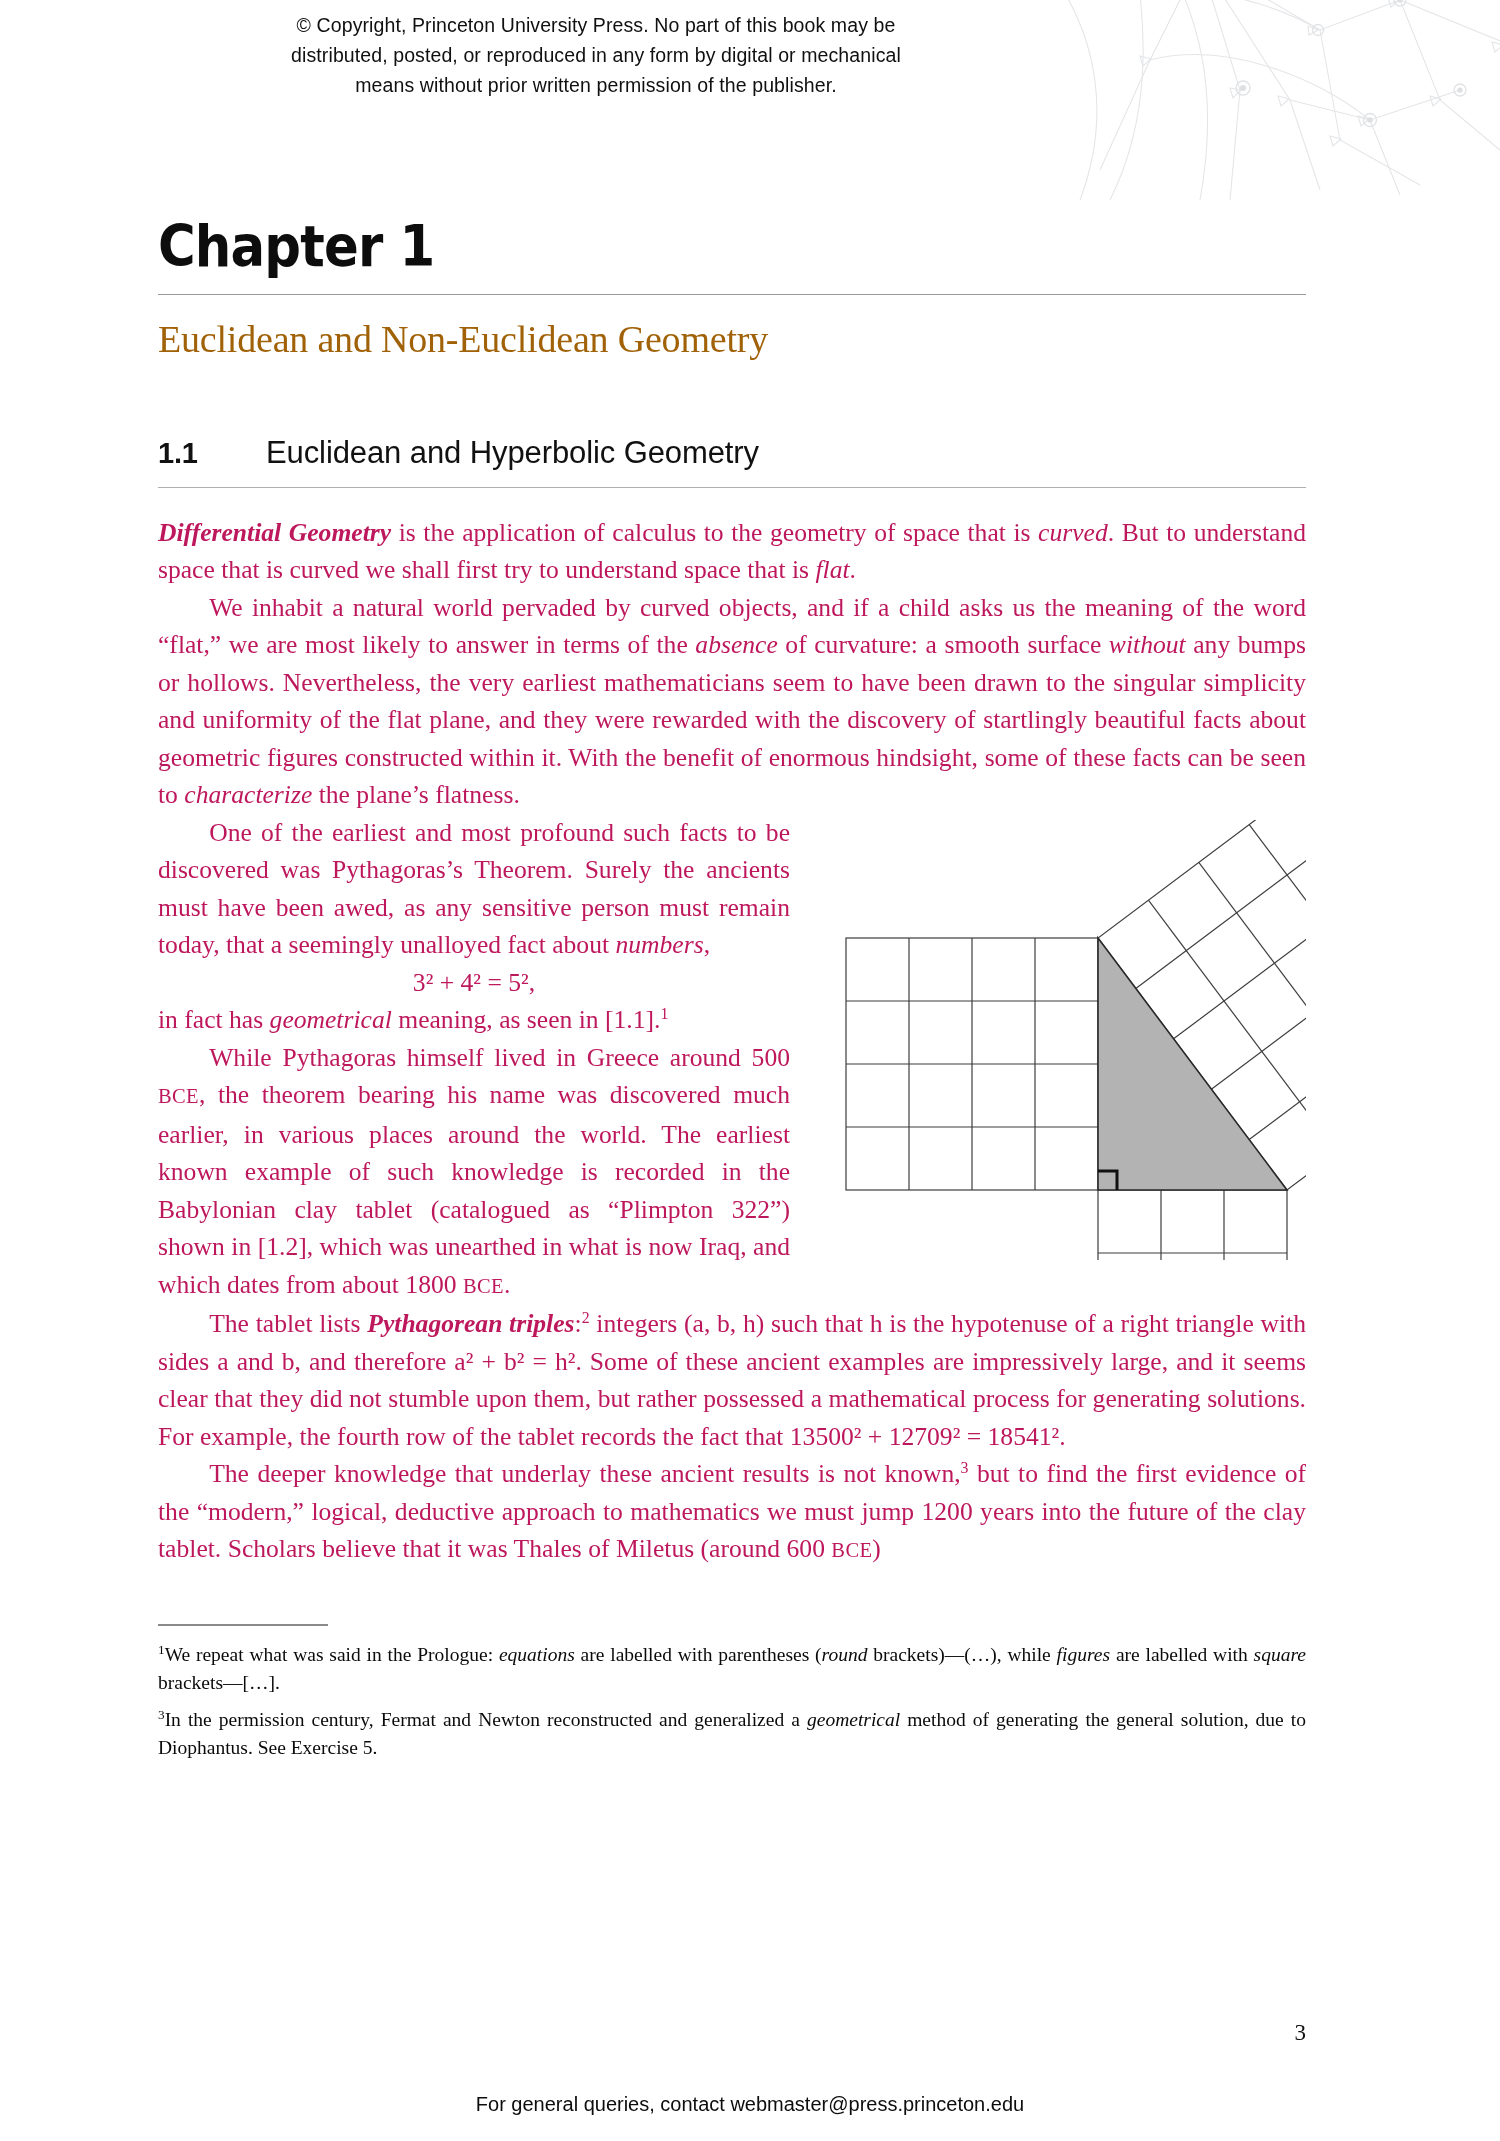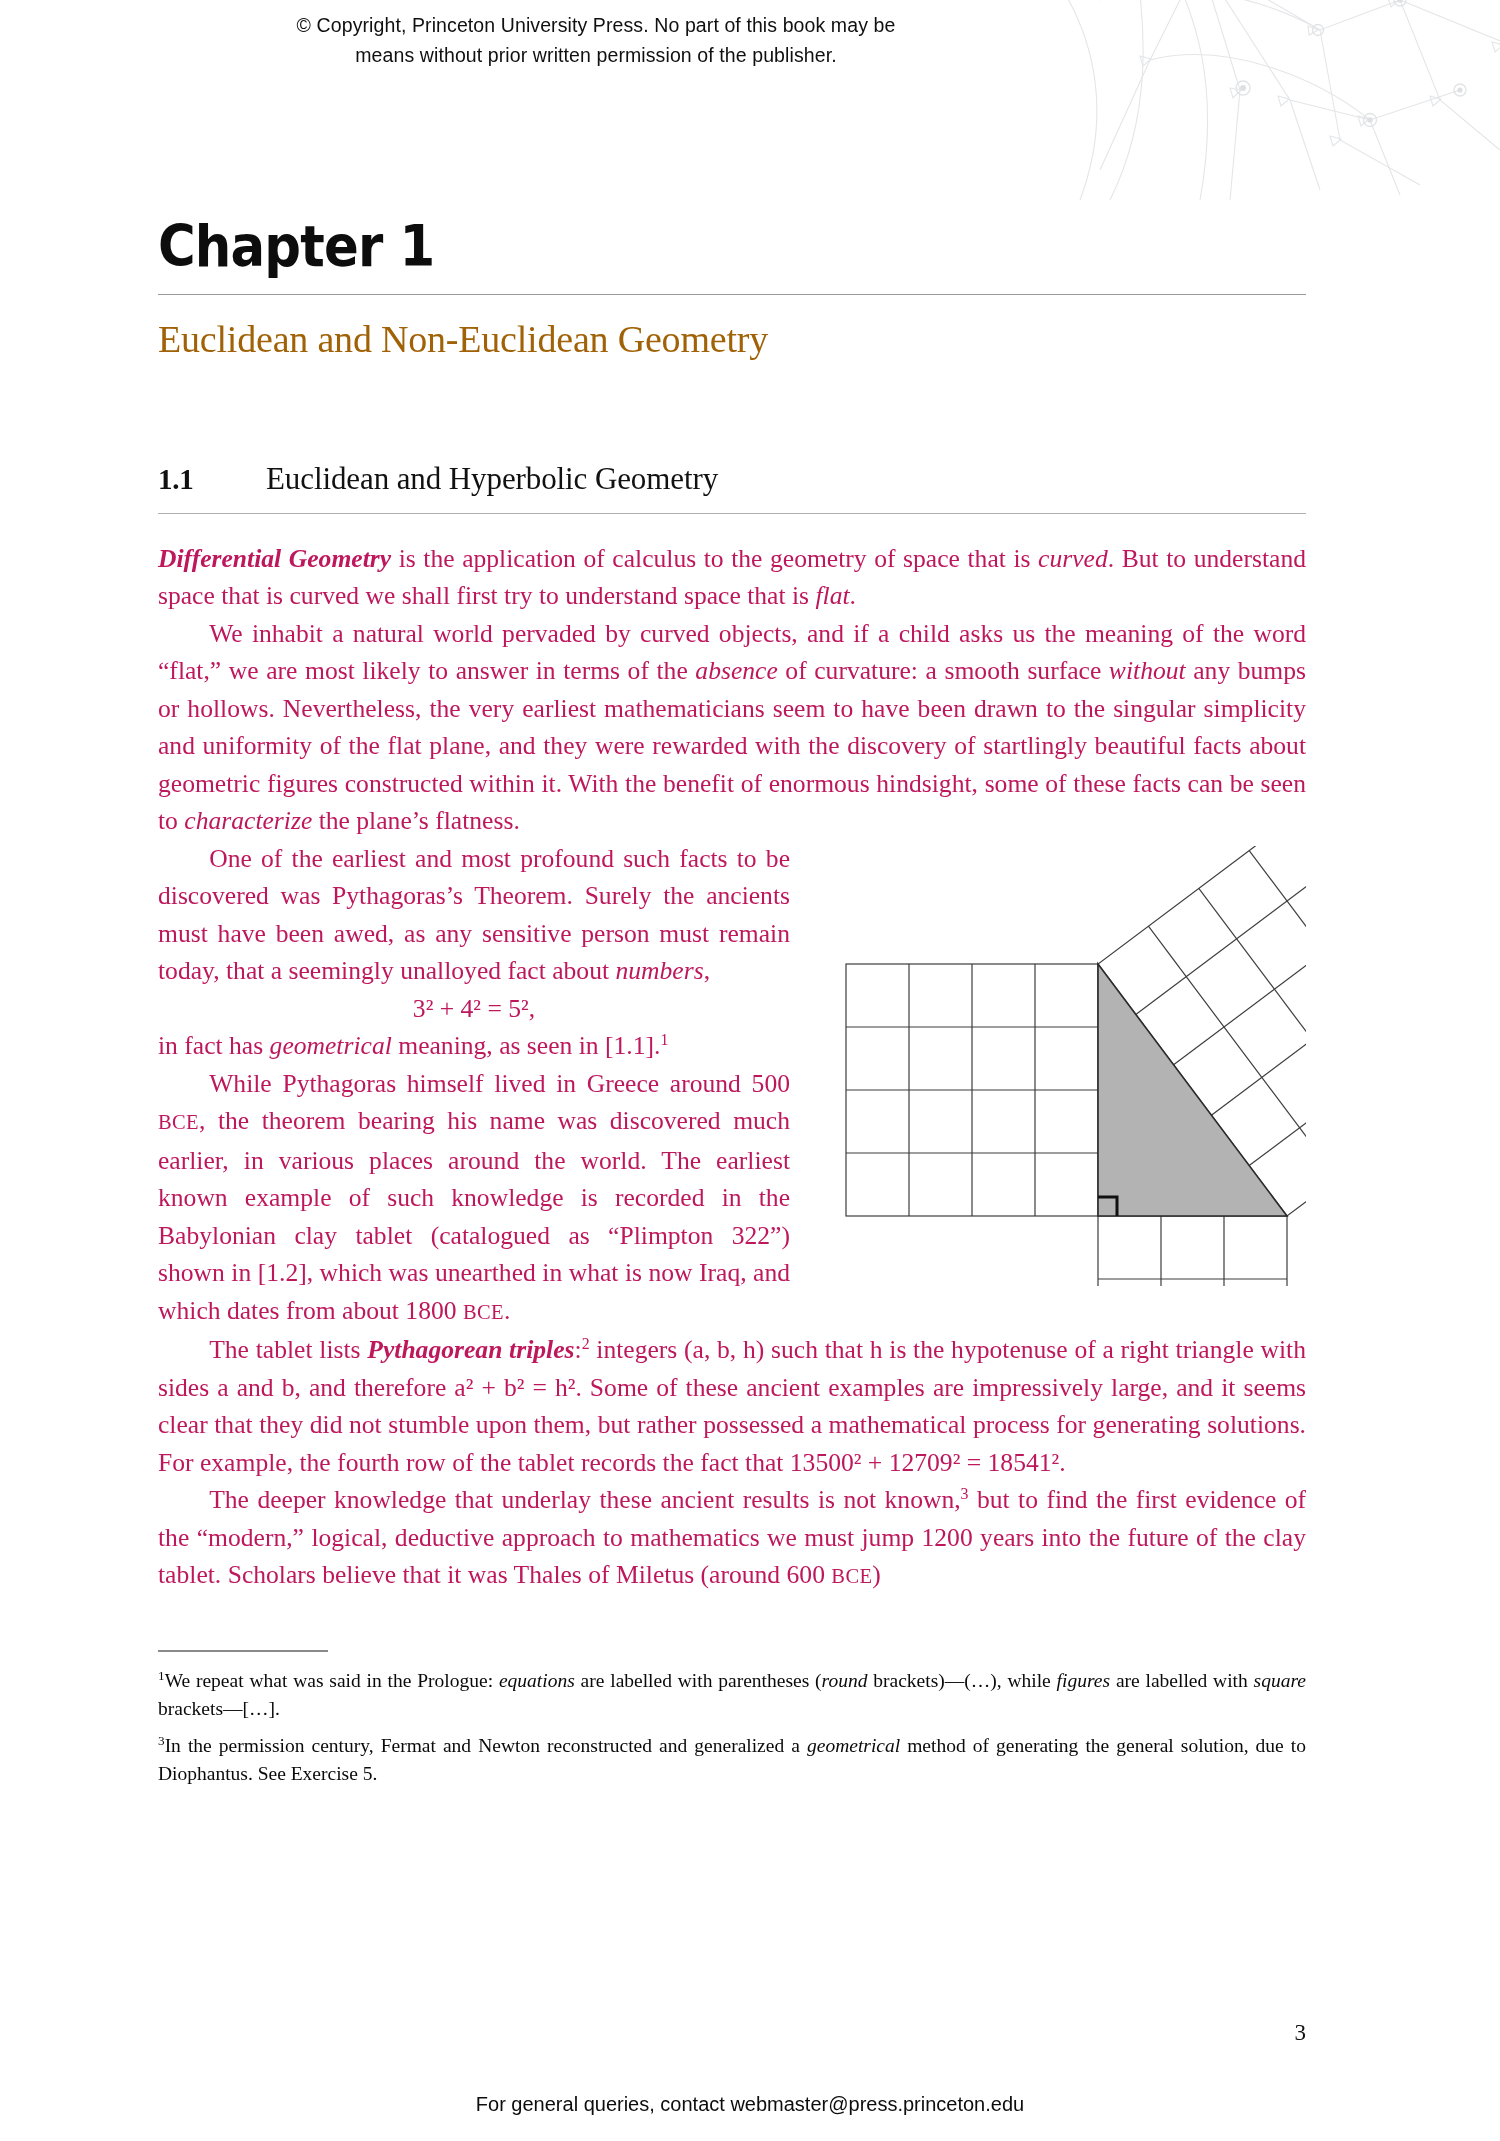--- a/index.html
+++ b/index.html
@@ -67,24 +67,24 @@
   .chapter-subtitle {
     font-family: Liberation Serif, serif;
     font-size: 38px;
     font-weight: normal;
     letter-spacing: -0.2px;
     margin-top: 22px;
     color: #a16207;
   }
 
   .section-head {
-    margin-top: 100px;
+    margin-top: 74px;
     display: flex;
     align-items: baseline;
-    font-family: Liberation Serif, serif;
+    font-family: Liberation Sans, sans-serif;
     color: #111111;
   }
   .section-num {
     font-weight: bold;
     font-size: 29px;
     width: 108px;
     letter-spacing: -0.2px;
   }
   .section-title {
     font-size: 31px;
@@ -233,20 +233,21 @@
     <circle cx="500" cy="30" r="2.6"></circle>
     <circle cx="470" cy="150" r="2.8"></circle>
     <circle cx="299" cy="-8" r="7"></circle>
     <circle cx="560" cy="120" r="2.6"></circle>
     <circle cx="610" cy="75" r="2.6"></circle>
   </g>
 </svg>
 
 <div class="copyright">
   <span class="cl">© Copyright, Princeton University Press. No part of this book may be</span>
+  <span class="cl">distributed, posted, or reproduced in any form by digital or mechanical</span>
   <span class="cl">means without prior written permission of the publisher.</span>
 </div>
 
 <div class="page">
 
   <div class="chapter-title">Chapter 1</div>
   <div class="rule-top"></div>
   <div class="chapter-subtitle">Euclidean and Non-Euclidean Geometry</div>
 
   <div class="section-head">

